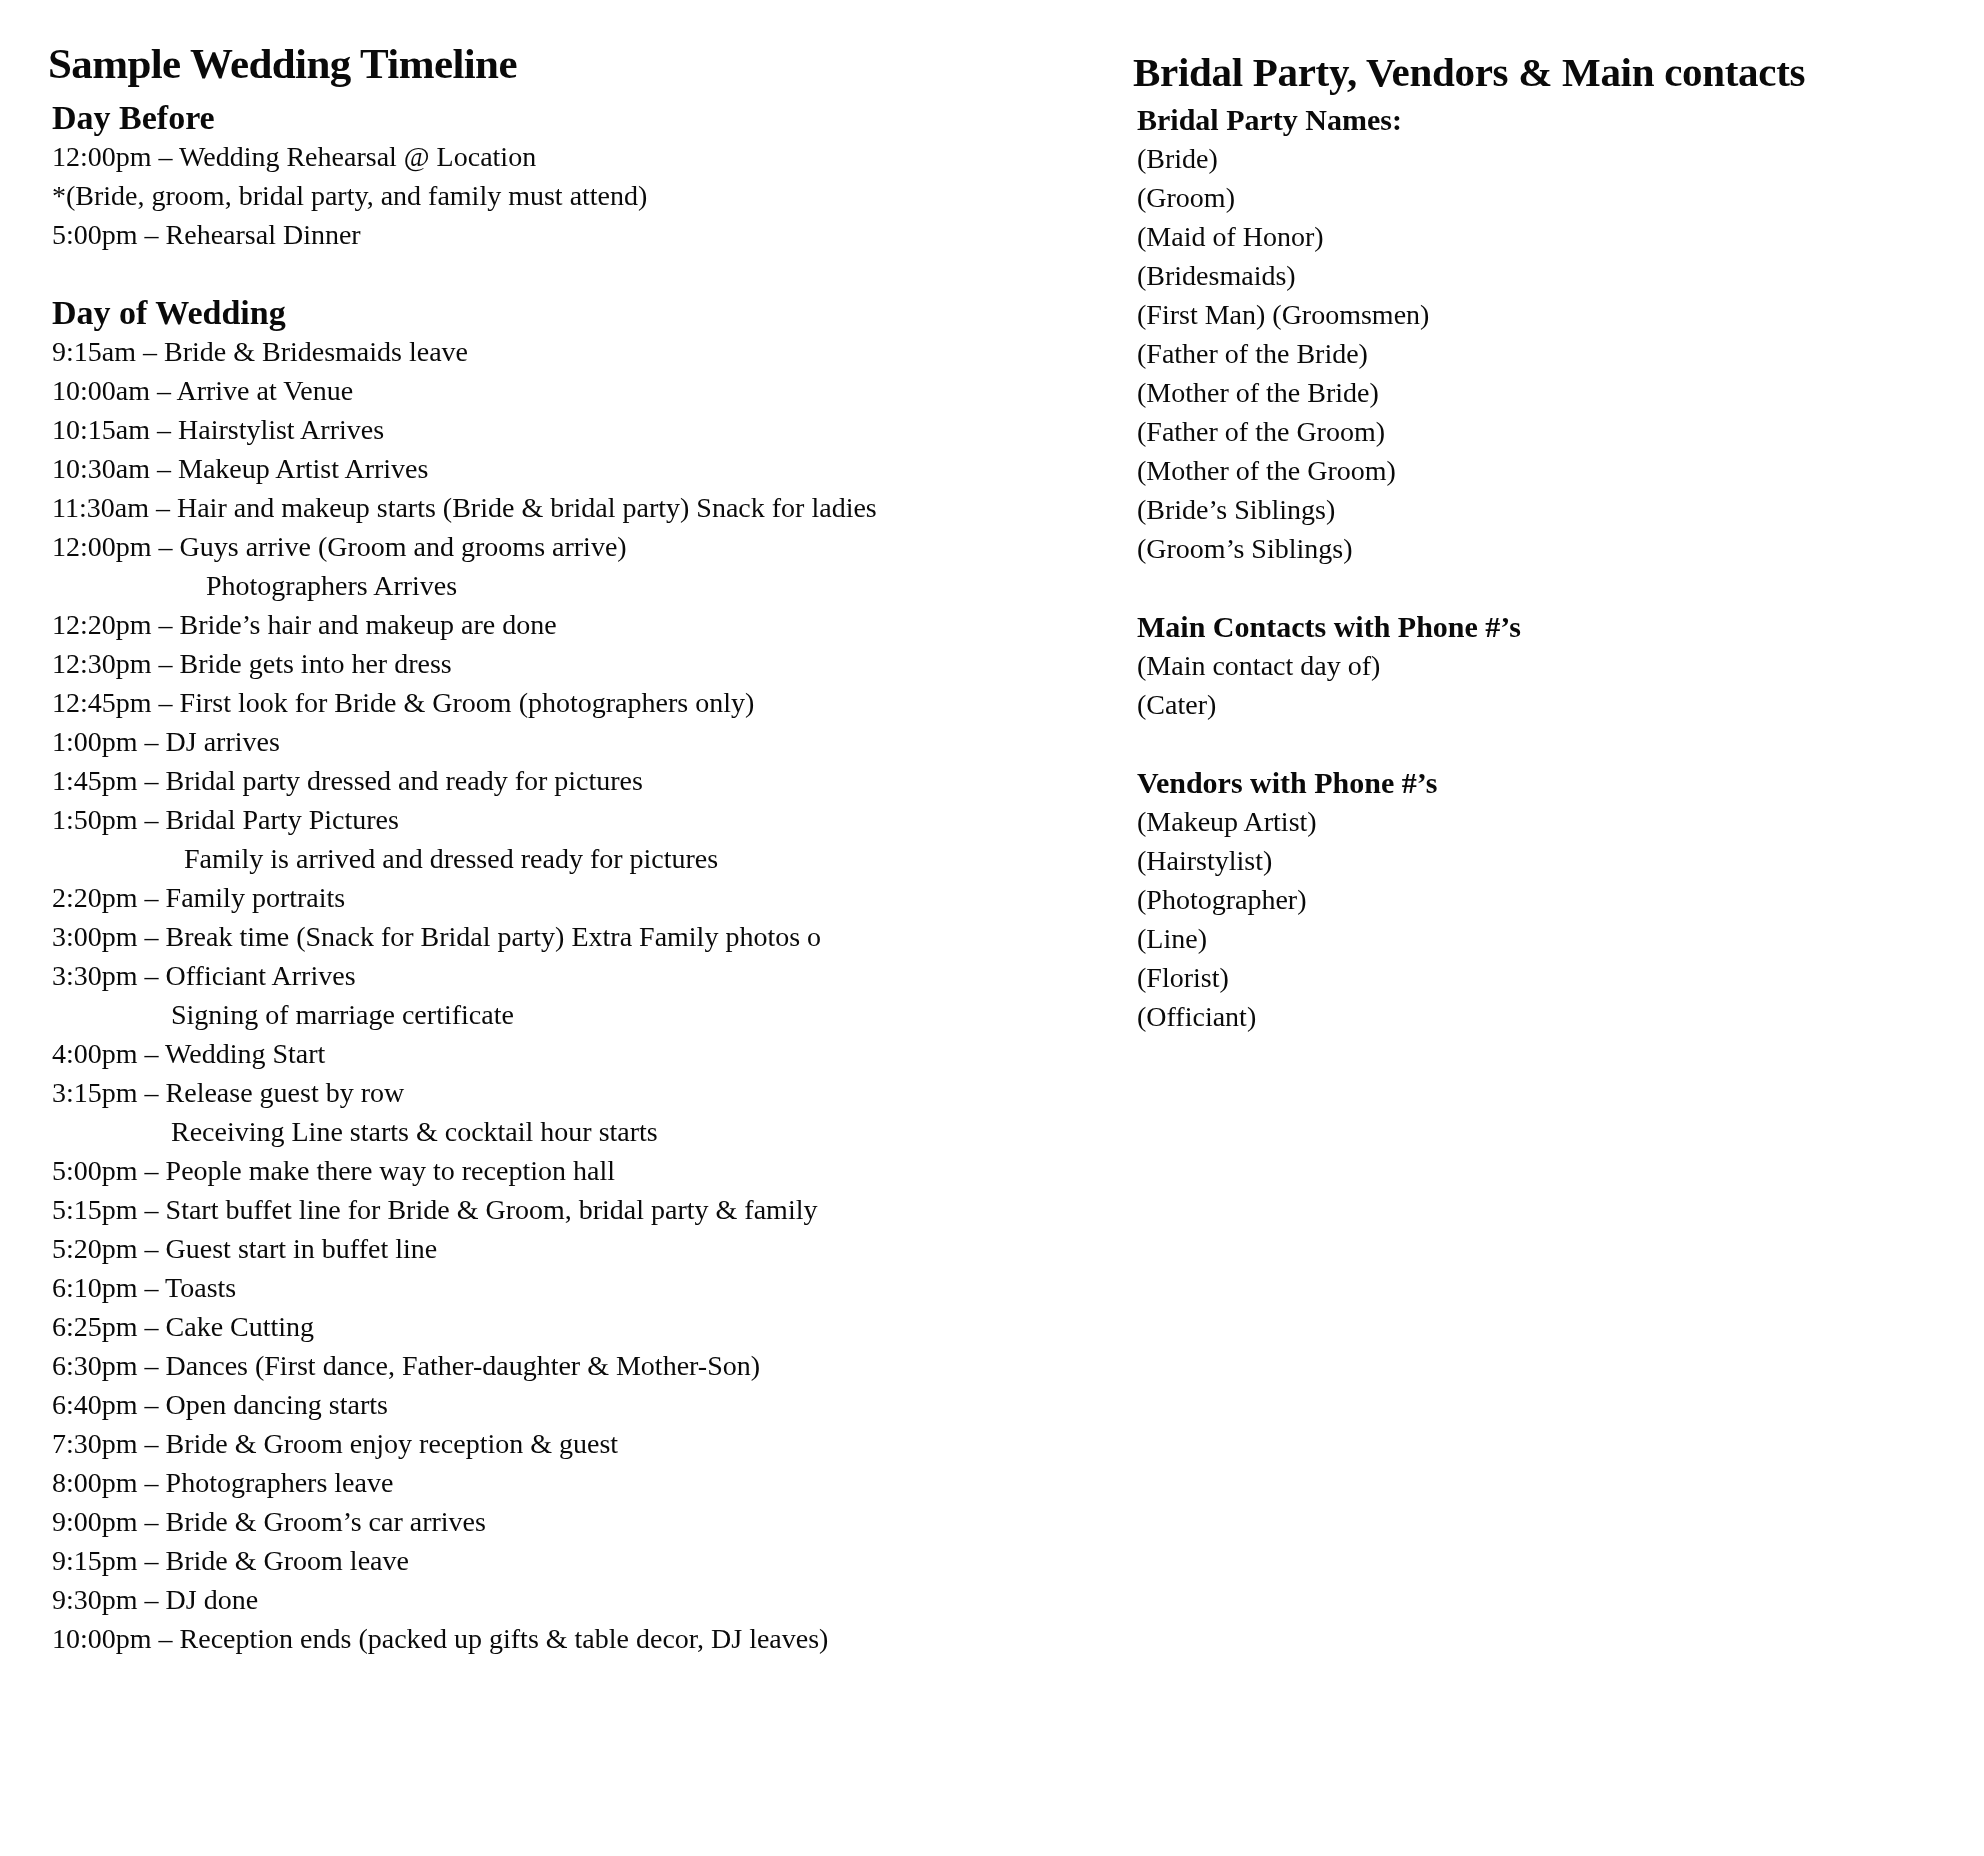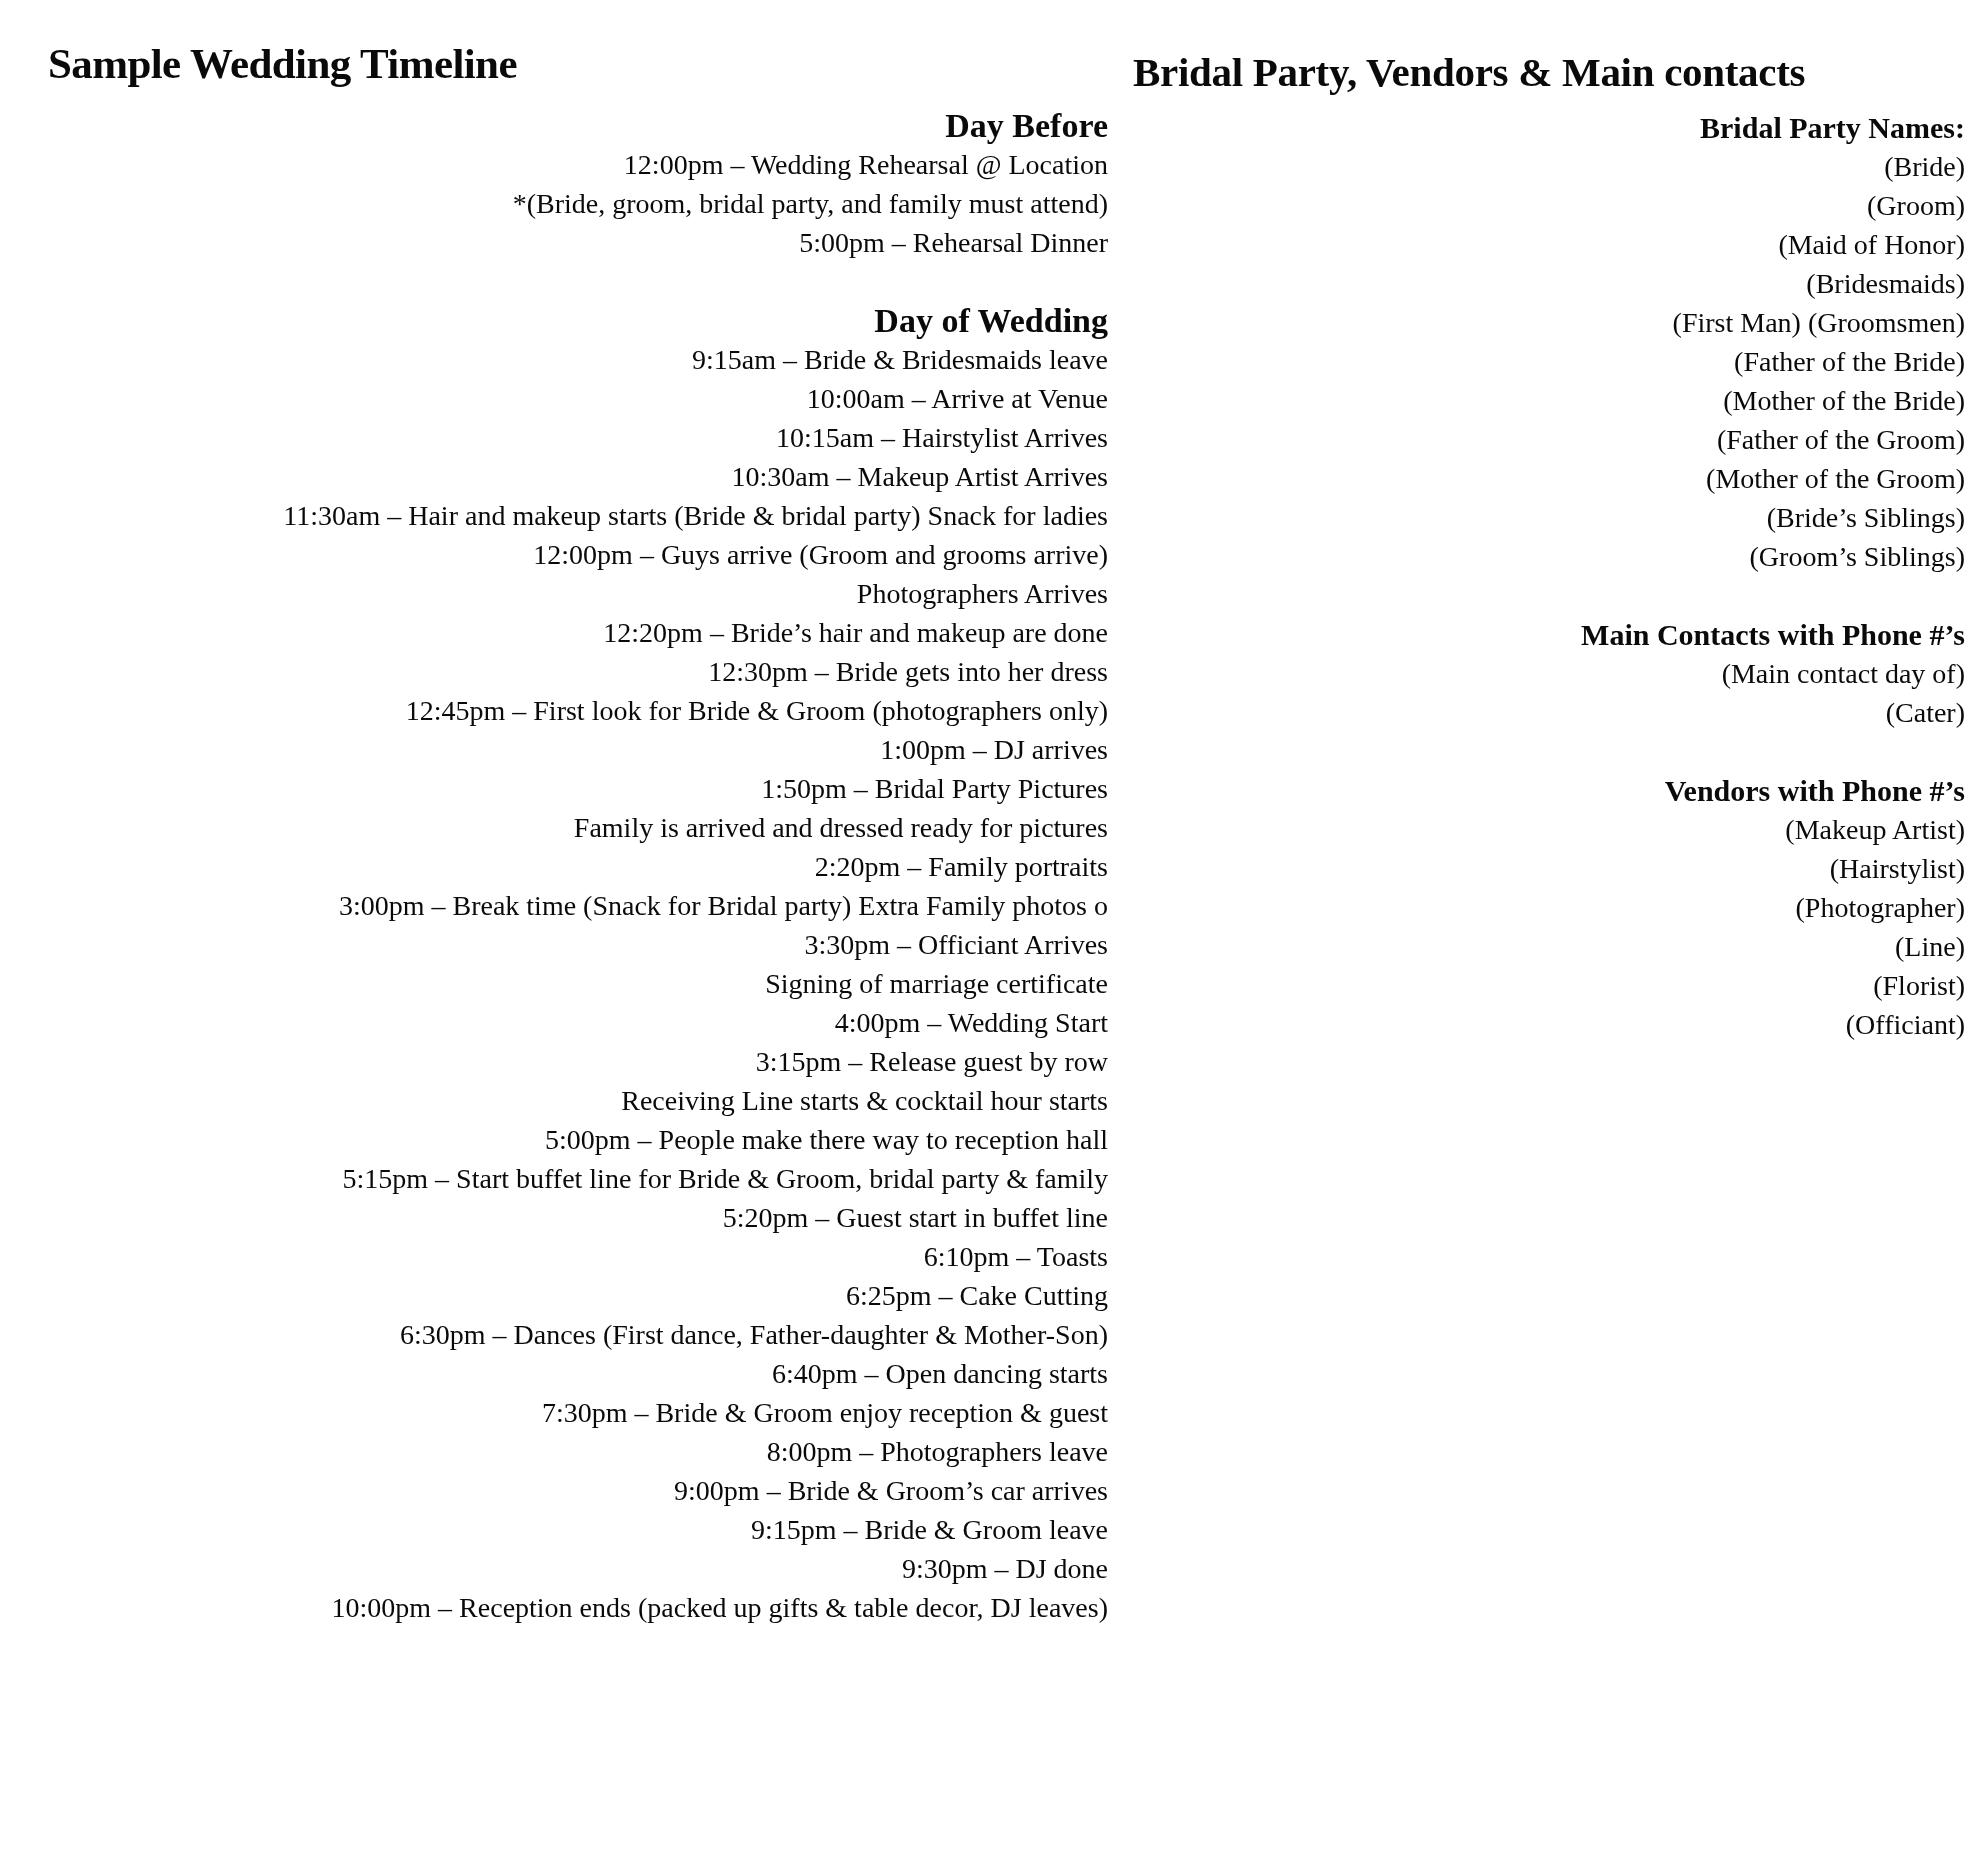--- a/index.html
+++ b/index.html
@@ -29,21 +29,21 @@
   }
   .contacts-title {
     margin: 14.6px 0 0 0;
     font-weight: bold;
     font-size: 41px;
     line-height: 47px;
     letter-spacing: -0.3px;
     white-space: nowrap;
   }
 
-  .doc-section { margin: 12px; text-align: right; }
+  .doc-section { margin: 4px; }
   .doc-section + .doc-section { margin-top: 39px; } 
 
   .heading {
     margin: 0;
     font-weight: bold;
     white-space: nowrap;
   }
   .col-left  .heading { font-size: 34px; line-height: 39px; }
   .col-right .heading { font-size: 30px; line-height: 39px; }
 
@@ -75,20 +75,21 @@
         <div class="line">10:00am – Arrive at Venue</div>
         <div class="line">10:15am – Hairstylist Arrives</div>
         <div class="line">10:30am – Makeup Artist Arrives</div>
         <div class="line">11:30am – Hair and makeup starts (Bride &amp; bridal party) Snack for ladies</div>
         <div class="line">12:00pm – Guys arrive (Groom and grooms arrive)</div>
         <div class="line indent-3">Photographers Arrives</div>
         <div class="line">12:20pm – Bride’s hair and makeup are done</div>
         <div class="line">12:30pm – Bride gets into her dress</div>
         <div class="line">12:45pm – First look for Bride &amp; Groom (photographers only)</div>
         <div class="line">1:00pm – DJ arrives</div>
+        <div class="line">1:45pm – Bridal party dressed and ready for pictures</div>
         <div class="line">1:50pm – Bridal Party Pictures</div>
         <div class="line indent-2">Family is arrived and dressed ready for pictures</div>
         <div class="line">2:20pm – Family portraits</div>
         <div class="line">3:00pm – Break time (Snack for Bridal party) Extra Family photos o</div>
         <div class="line">3:30pm – Officiant Arrives</div>
         <div class="line indent-1">Signing of marriage certificate</div>
         <div class="line">4:00pm – Wedding Start</div>
         <div class="line">3:15pm – Release guest by row</div>
         <div class="line indent-1">Receiving Line starts &amp; cocktail hour starts</div>
         <div class="line">5:00pm – People make there way to reception hall</div>

